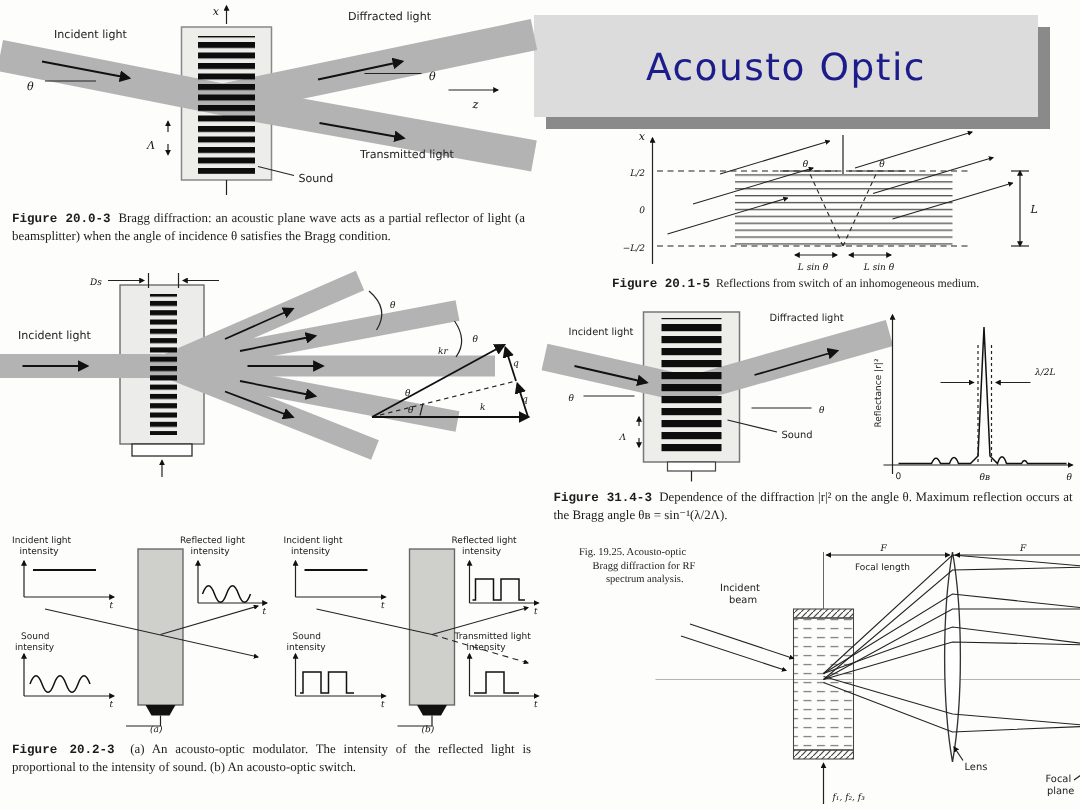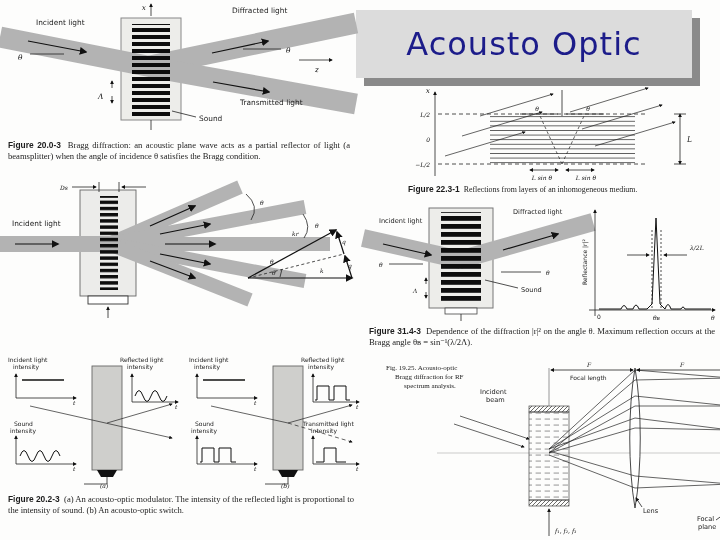--- a/index.html
+++ b/index.html
@@ -3,33 +3,33 @@
 <meta charset="utf-8">
 <style>
   html,body{margin:0;padding:0;background:#ffffff;}
   #slide{position:relative;width:720px;height:540px;background:#fdfdfc;overflow:hidden;
          font-family:"Liberation Sans",sans-serif;}
   .fig{position:absolute;}
   svg{display:block;overflow:visible;}
   
   .cap{font-family:"Liberation Serif","DejaVu Serif",serif;font-size:8.6px;line-height:1.32;
        color:#1c1c1c;text-align:justify;}
-  .cap b{font-family:Liberation Sans, sans-serif;font-size:8.4px;}
+  .cap b{font-family:Liberation Mono, monospace;font-size:8.4px;}
   
   .lbl{font-family:"DejaVu Sans",sans-serif;font-size:7.4px;fill:#1b1b1b;}
   .lbl6{font-family:"DejaVu Sans",sans-serif;font-size:6px;fill:#1b1b1b;}
   .lbl65{font-family:"DejaVu Sans",sans-serif;font-size:6.6px;fill:#1b1b1b;}
   .math{font-family:"DejaVu Serif",serif;font-style:italic;font-size:7.4px;fill:#111;}
   .math6{font-family:"DejaVu Serif",serif;font-style:italic;font-size:6px;fill:#111;}
   .capsvg{font-family:"Liberation Serif","DejaVu Serif",serif;font-size:7px;fill:#222;}
   
   #title-shadow{position:absolute;left:364px;top:18px;width:336px;height:68px;background:#8a8a8a;}
   #title-box{position:absolute;left:356px;top:10px;width:336px;height:68px;background:#dcdcdc;
              display:flex;align-items:center;justify-content:center;}
-  #title-box span{font-family:"DejaVu Sans",sans-serif;font-size:32px;color:#1c1c8a;
+  #title-box span{font-family:"DejaVu Sans",sans-serif;font-size:25px;color:#1c1c8a;
                   letter-spacing:1px;}
   .thin{stroke:#222;stroke-width:0.8;fill:none;}
   .ray{stroke:#222;stroke-width:0.7;fill:none;}
   .beam{stroke:#b3b3b3;fill:none;}
   .arr{stroke:#111;stroke-width:1.2;fill:none;}
 </style>
 </head>
 <body>
 
 <svg width="0" height="0" style="position:absolute" aria-hidden="true">
@@ -128,22 +128,22 @@
       <line x1="140" y1="86" x2="168" y2="86" class="thin" marker-start="url(#ahs)" marker-end="url(#ahs)"></line>
       <line x1="176" y1="86" x2="204" y2="86" class="thin" marker-start="url(#ahs)" marker-end="url(#ahs)"></line>
       <text x="152" y="96" class="math6" text-anchor="middle">L sin θ</text>
       <text x="196" y="96" class="math6" text-anchor="middle">L sin θ</text>
       <line x1="290" y1="30" x2="290" y2="80" class="thin" marker-start="url(#ahs)" marker-end="url(#ahs)"></line>
       <line x1="284" y1="30" x2="296" y2="30" class="thin"></line>
       <line x1="284" y1="80" x2="296" y2="80" class="thin"></line>
       <text x="297" y="58" class="math">L</text>
     </svg>
     <div class="cap" style="position:absolute;left:18px;top:100px;width:310px;font-size:7.9px">
-      <b>Figure 22.3-1</b>&nbsp;
-      <span>Reflections from layers of an inhomogeneous medium.</span>
+      <b>Figure 20.1-5</b>&nbsp;
+      <span>Reflections from switch of an inhomogeneous medium.</span>
     </div>
   </div>
 
   <div class="fig" style="left:0;top:182px;width:362px;height:166px">
     <svg width="362" height="138">
       <rect x="80" y="8" width="56" height="106" fill="#ececea" stroke="#666" stroke-width="0.9"></rect>
       <line x1="0" y1="62" x2="109" y2="62" class="beam" stroke-width="16"></line>
       <line x1="109" y1="62" x2="240" y2="5" class="beam" stroke-width="14"></line>
       <line x1="109" y1="62" x2="305" y2="25" class="beam" stroke-width="14"></line>
       <line x1="109" y1="62" x2="330" y2="62" class="beam" stroke-width="14"></line>

